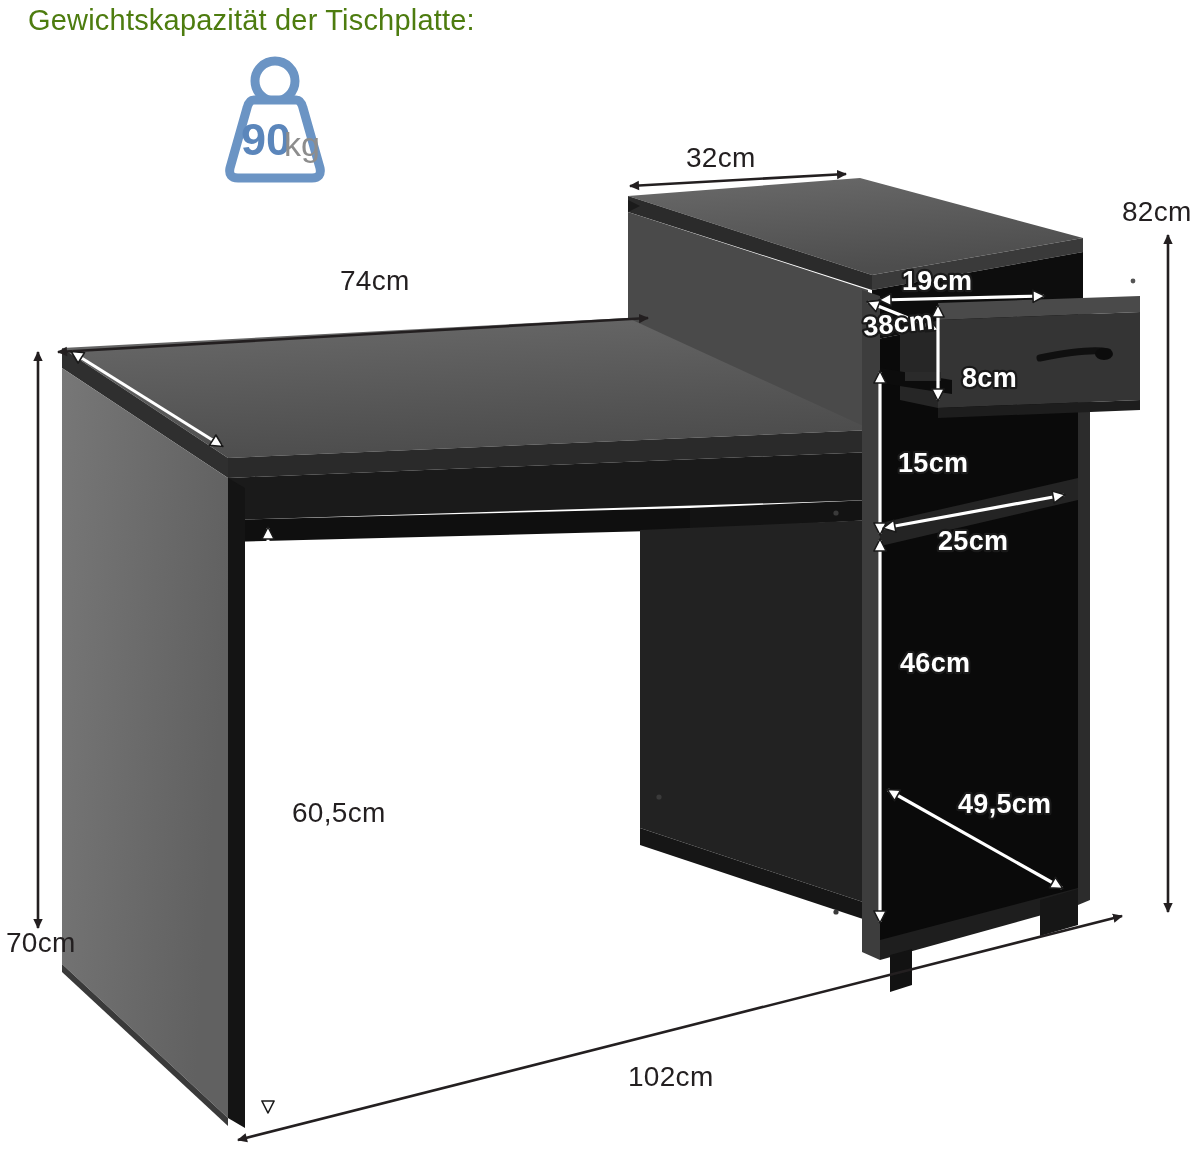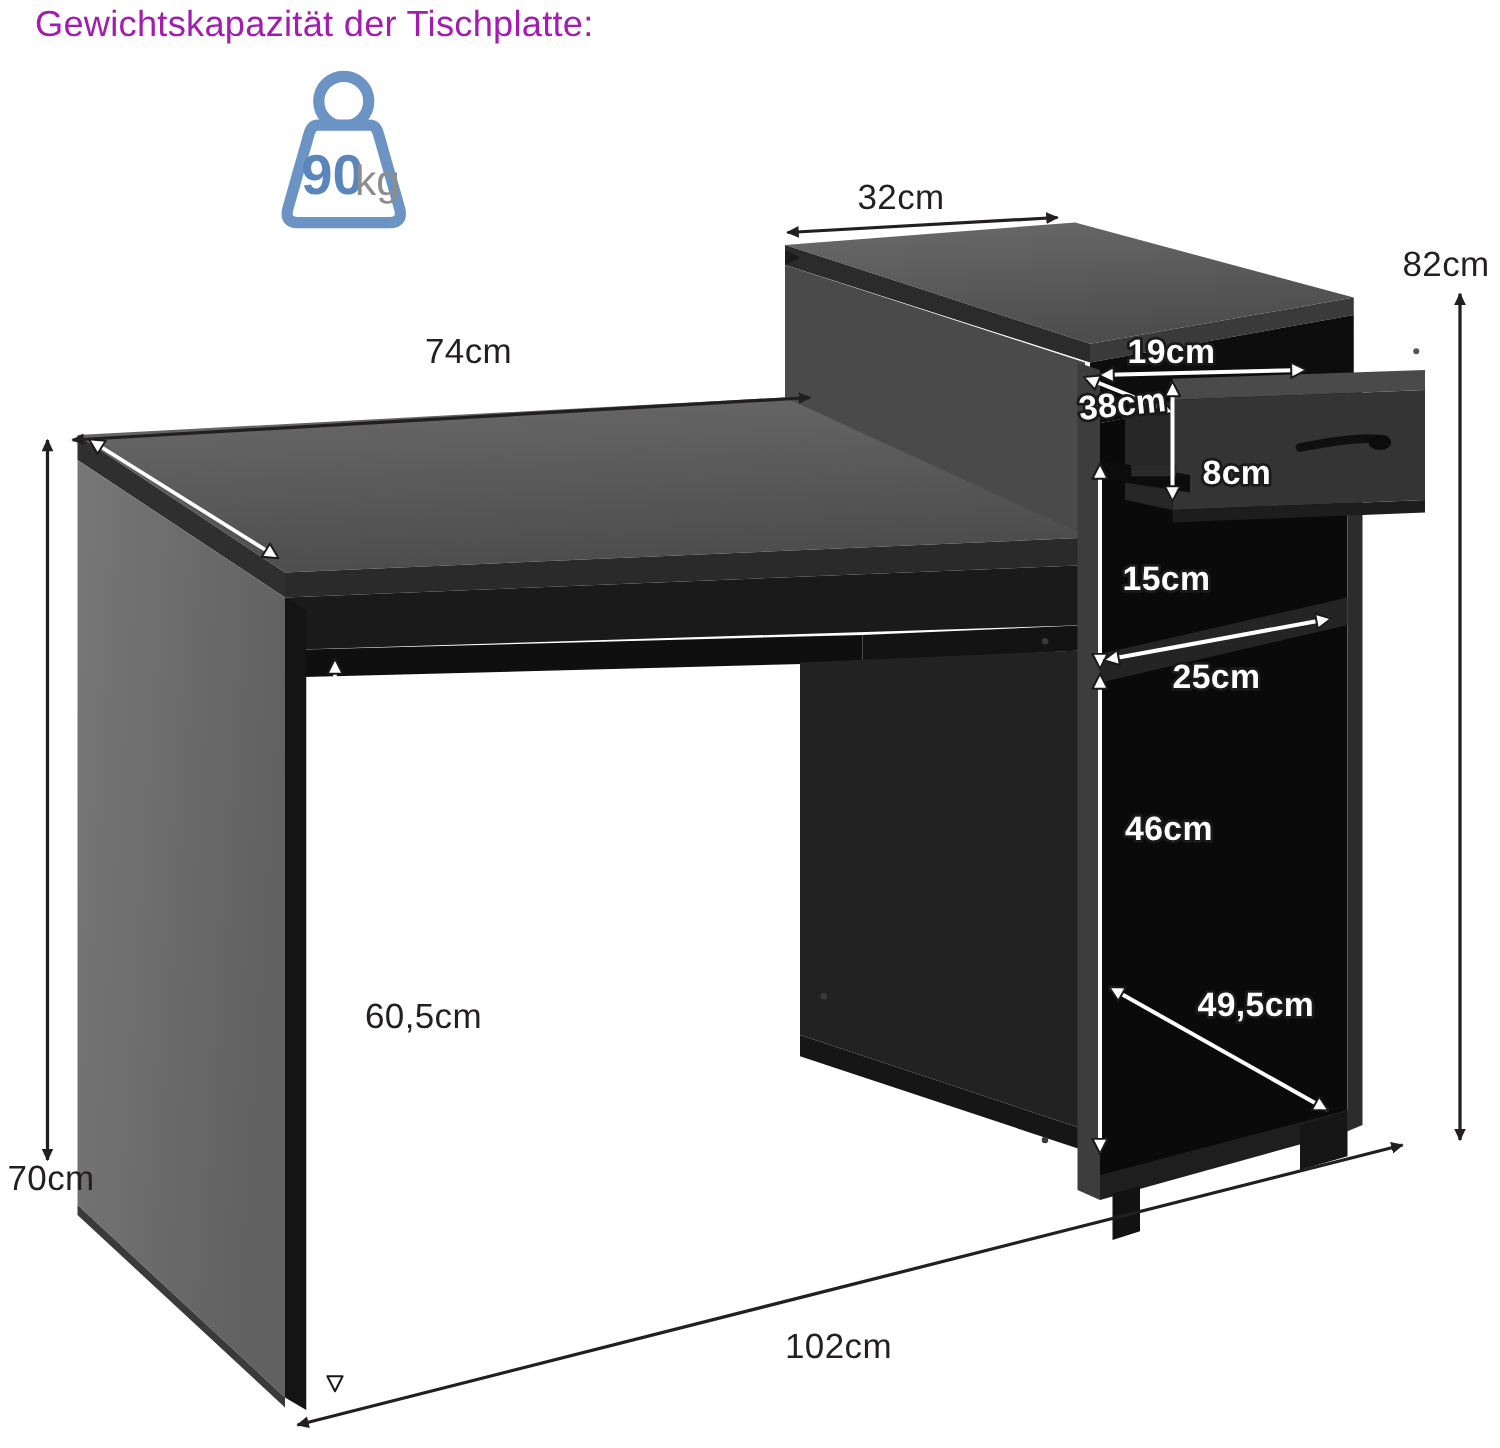--- a/index.html
+++ b/index.html
@@ -9,21 +9,21 @@
     font-family:"Liberation Sans", sans-serif;
     overflow:hidden;
     position:relative;
   }
   #stage{position:absolute;inset:0;width:1200px;height:1158px;}
 
   
   #title{
     position:absolute;left:28px;top:4px;
     font-size:29px;font-weight:300;letter-spacing:.2px;
-    color:#a21caf;white-space:nowrap;
+    color:#4d7c0f;white-space:nowrap;
   }
 
   
   #weight-badge{position:absolute;left:205px;top:52px;width:140px;height:140px;}
   #weight-badge svg{display:block;}
 
   
   #desk-svg{position:absolute;left:0;top:0;width:1200px;height:1158px;}
 
   

